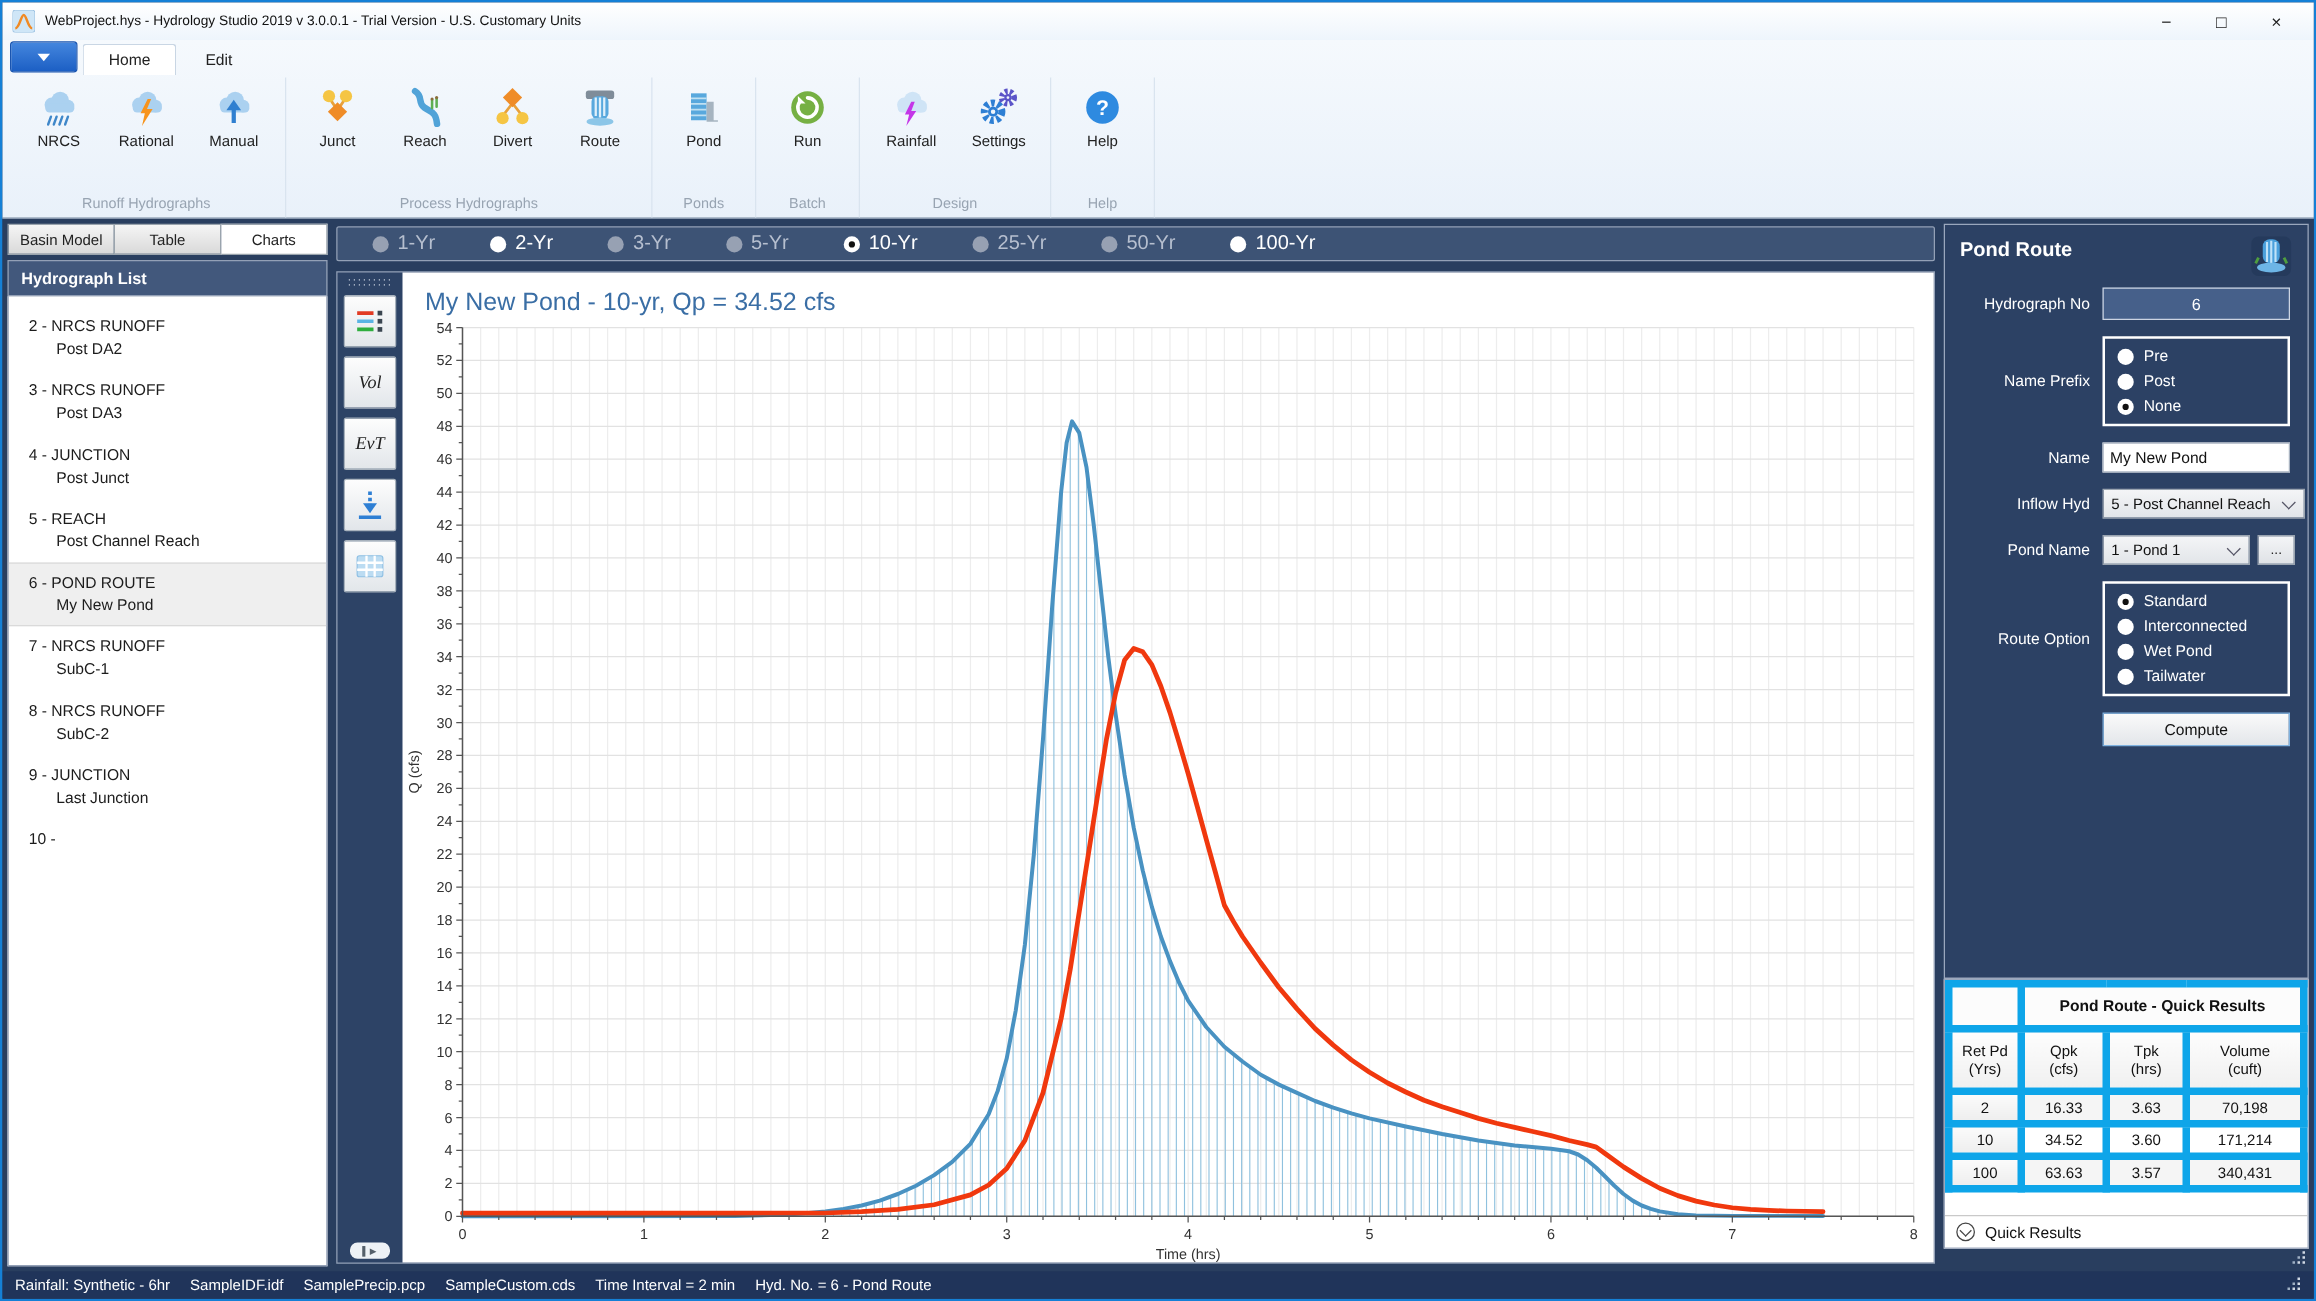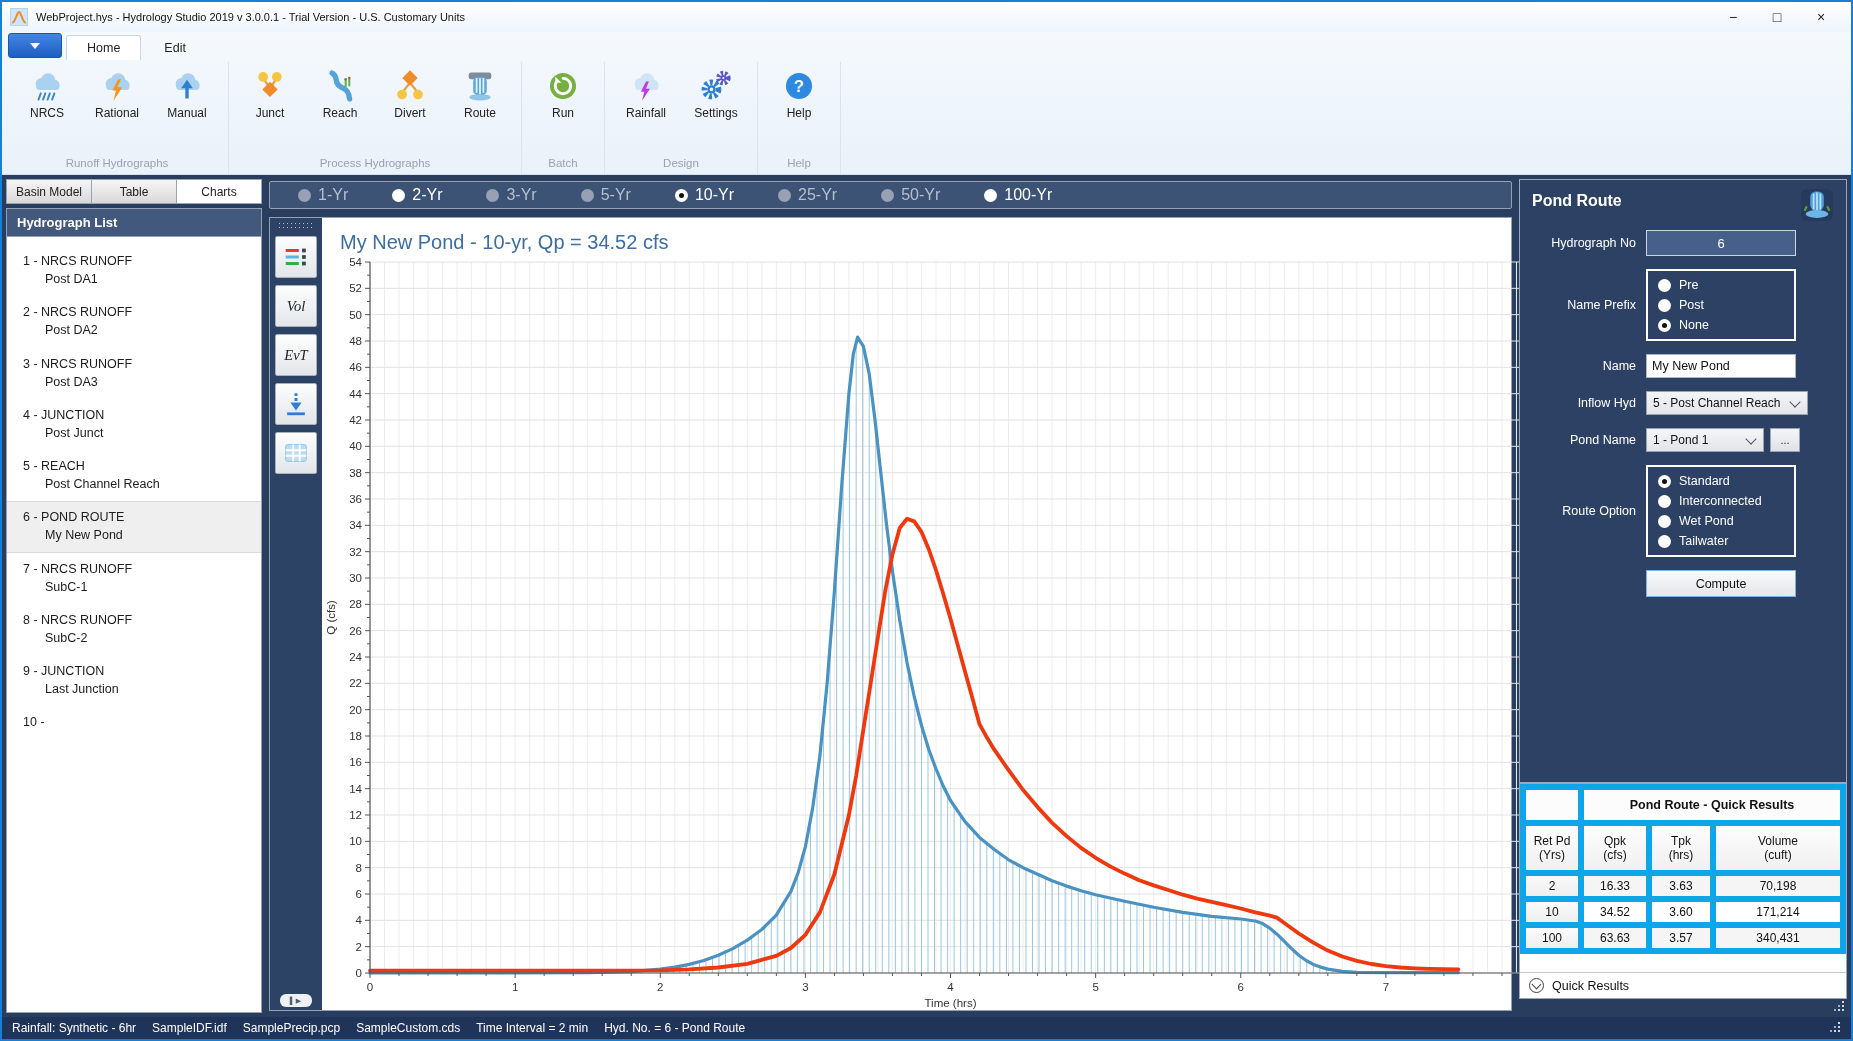--- a/index.html
+++ b/index.html
@@ -59,21 +59,21 @@
   .ct-btn{width:40px;height:40px;background:linear-gradient(#fdfdfd,#e2e6ea);border:1px solid #a8b2bd;border-radius:2px;display:flex;align-items:center;justify-content:center}
   .ct-btn svg{width:28px;height:28px;display:block}
   .ct-text{font-family:"Liberation Serif",serif;font-style:italic;font-size:14.5px;color:#222}
   .ct-spacer{flex:1}
   .ct-collapse{margin-bottom:3px;width:32px;height:13px;background:#eef2f6;border-radius:6px;display:flex;align-items:center;justify-content:center;font-size:7px;color:#55606b;letter-spacing:1px}
   .chart-white{flex:1;background:#fff;display:flex;flex-direction:column;min-width:0}
   .chart-title{text-align:left;color:#3a6ea5;font-size:20px;padding:13px 18px 0;flex:none}
   .chart-svg-wrap{flex:1;min-height:0}
 
   
-  .colC{width:328px;display:flex;flex-direction:column;flex:none}
+  .colC{width:292px;display:flex;flex-direction:column;flex:none}
   .pond-panel{height:604px;background:#2c4164;border:1px solid #9aa7bd;padding:8px 12px;color:#fff;box-sizing:border-box;flex:none}
   .pond-title-row{display:flex;align-items:flex-start;justify-content:space-between}
   .pond-title{font-size:16px;font-weight:bold;padding-top:4px}
   .pond-icon svg{width:34px;height:34px;display:block}
   .pform{margin-top:8px;display:grid;grid-template-columns:104px 1fr;gap:13px 10px;align-items:center}
   .flabel{text-align:right;font-size:12.5px;color:#fff}
   .flabel.top{align-self:center}
   .hno-box{width:150px;height:26px;background:#46608a;border:1px solid #ccd4e2;display:flex;align-items:center;justify-content:center;font-size:13px;color:#fff;box-sizing:border-box}
   .gbox{border:2px solid #fff;padding:7px 10px;display:flex;flex-direction:column;gap:6px;width:150px;box-sizing:border-box}
   .gopt{display:flex;align-items:center;gap:8px;font-size:12.5px;color:#fff}
@@ -241,20 +241,37 @@
               <span class="rbtn-label">Route</span>
             </div>
           </div>
           <div class="rgroup-label">Process Hydrographs</div>
         </div>
         <div class="rgroup">
           <div class="rbuttons">
             <div class="rbtn">
               <span>
                 <svg viewBox="0 0 30 30">
+                  <rect x="6" y="5" width="11" height="19" fill="#58a8dd"></rect>
+                  <g stroke="#bfe0f2" stroke-width="1.2">
+                    <path d="M6 8.5h11M6 12.5h11M6 16.5h11M6 20.5h11"></path>
+                  </g>
+                  <path d="M17 11h5v13h3v1h-8z" fill="#a6b4c0"></path>
+                </svg>
+              </span>
+              <span class="rbtn-label">Pond</span>
+            </div>
+          </div>
+          <div class="rgroup-label">Ponds</div>
+        </div>
+        <div class="rgroup">
+          <div class="rbuttons">
+            <div class="rbtn">
+              <span>
+                <svg viewBox="0 0 30 30">
                   <circle cx="15" cy="15" r="11.5" fill="#76b043"></circle>
                   <path d="M15 8.2a6.8 6.8 0 1 1-5.6 2.9" stroke="#fff" stroke-width="2.5" fill="none" stroke-linecap="round"></path>
                   <path d="M8.2 6.8v5.4h5.4z" fill="#fff"></path>
                 </svg>
               </span>
               <span class="rbtn-label">Run</span>
             </div>
           </div>
           <div class="rgroup-label">Batch</div>
         </div>
@@ -312,24 +329,20 @@
   <div class="main">
 
     <div class="colA">
       <div class="view-tabs">
           <div class="vtab">Basin Model</div>
           <div class="vtab">Table</div>
           <div class="vtab active">Charts</div>
         </div>
       <div class="hlist-header">Hydrograph List</div>
       <div class="hlist">
-          <div class="hitem">
-            <div>1 - NRCS RUNOFF</div>
-            <div class="sub">Post DA1</div>
-          </div>
           <div class="hitem">
             <div>2 - NRCS RUNOFF</div>
             <div class="sub">Post DA2</div>
           </div>
           <div class="hitem">
             <div>3 - NRCS RUNOFF</div>
             <div class="sub">Post DA3</div>
           </div>
           <div class="hitem">
             <div>4 - JUNCTION</div>

